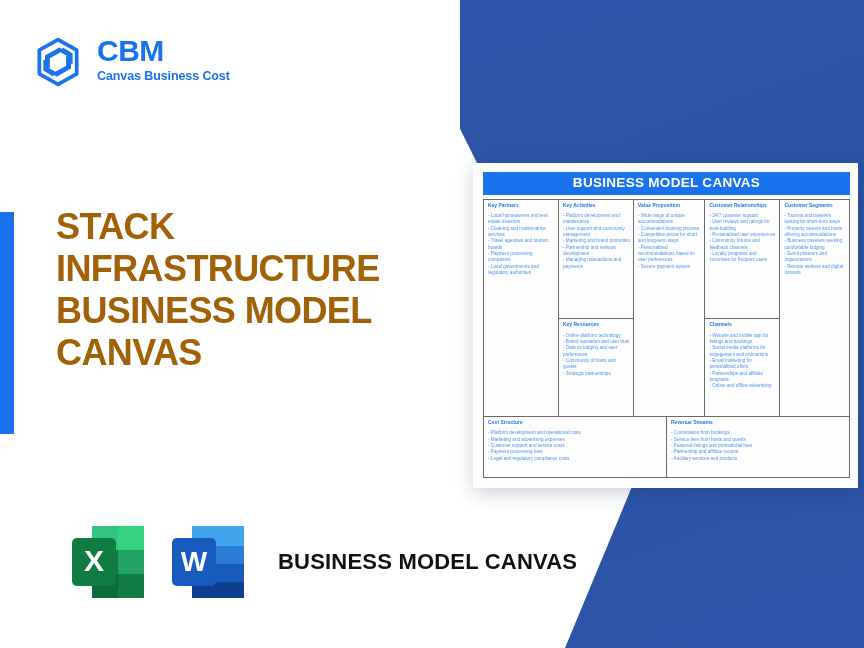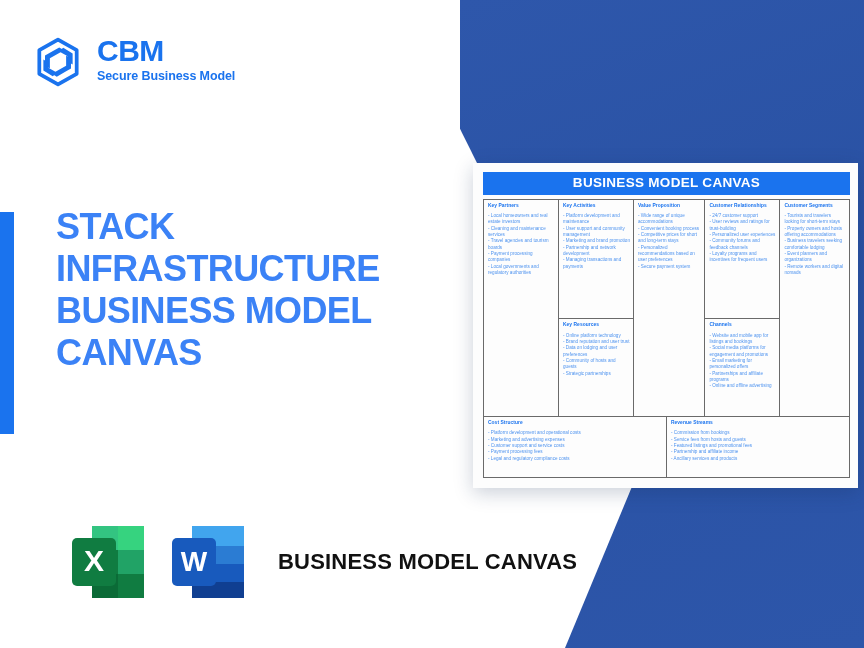--- a/index.html
+++ b/index.html
@@ -86,21 +86,21 @@
 
   
   .headline {
     position: absolute;
     left: 56px;
     top: 206px;
     width: 400px;
     font-size: 36px;
     font-weight: 700;
     line-height: 1.17;
-    color: #3b82f6;
+    color: #a16207;
     letter-spacing: -0.6px;
     text-transform: uppercase;
   }
 
   
   .badge-row {
     position: absolute;
     left: 64px;
     top: 516px;
     display: flex;
@@ -229,21 +229,21 @@
         <g fill="#1a73ee">
           <path d="M38.5 14.5 L50 21.5 L50 35 L44 31.5 L44 25 L33 18.8 Z"></path>
           <path d="M25.5 49.5 L14 42.5 L14 29 L20 32.5 L20 39 L31 45.2 Z"></path>
           <path d="M22 20.5 L33.5 14 L39.5 17.5 L22 27.5 L22 40 L16 36.5 L16 24 Z"></path>
           <path d="M42 43.5 L30.5 50 L24.5 46.5 L42 36.5 L42 24 L48 27.5 L48 40 Z"></path>
         </g>
       </svg>
     </span>
     <span class="logo-text">
       <div class="logo-title">CBM</div>
-      <div class="logo-sub">Secure Business Model</div>
+      <div class="logo-sub">Canvas Business Cost</div>
     </span>
   </div>
 
   <div class="headline">STACK INFRASTRUCTURE BUSINESS MODEL CANVAS</div>
 
   <div class="badge-row">
     <span class="app-icon">
       <svg viewBox="0 0 92 92" width="92" height="92" aria-hidden="true">
         <rect x="28" y="10" width="52" height="72" rx="3" fill="#21a366"></rect>
         <rect x="28" y="10" width="26" height="24" fill="#33c481"></rect>

